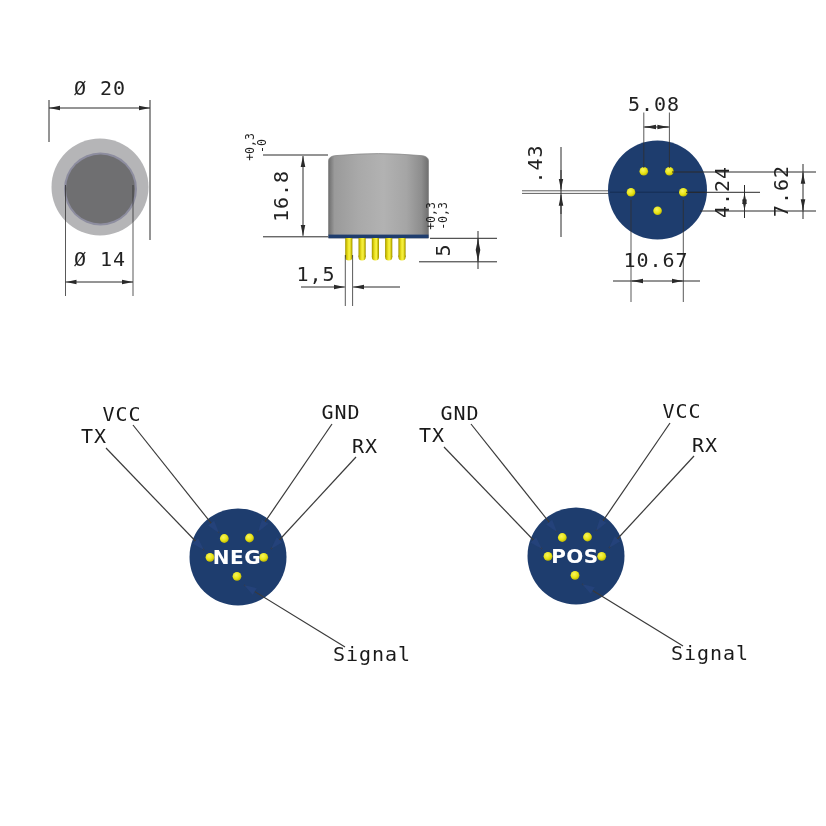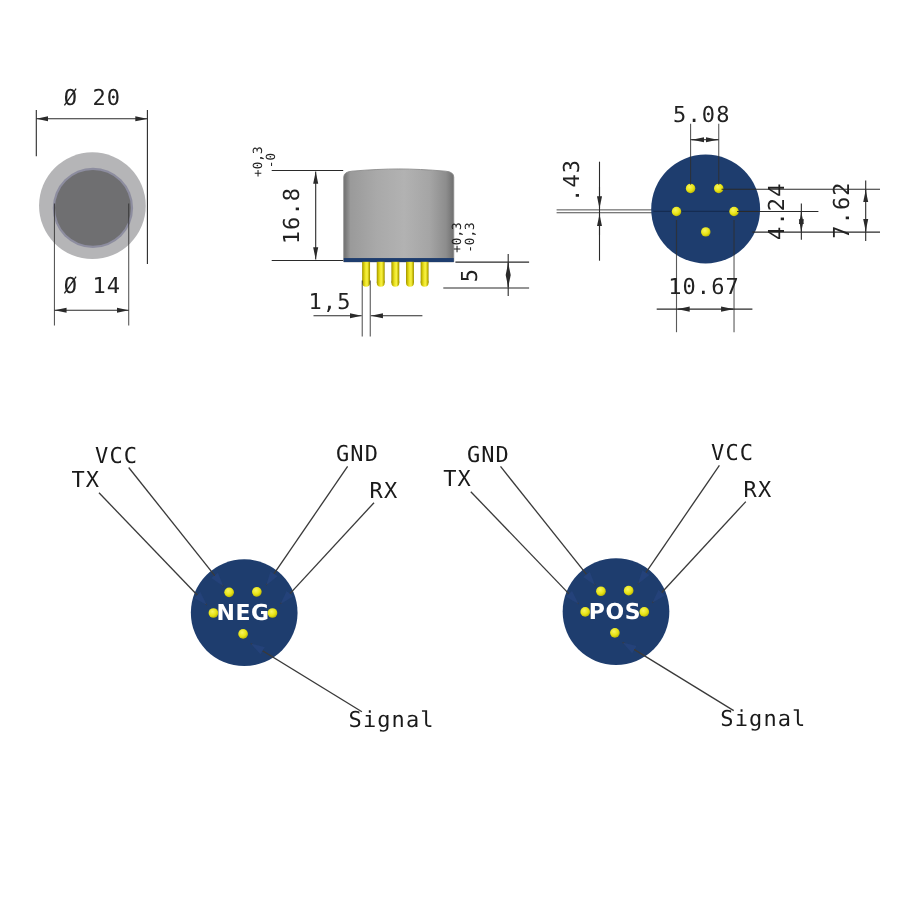--- a/index.html
+++ b/index.html
@@ -1,16 +1,16 @@
 <!DOCTYPE html>
 <html><head>
 <meta charset="utf-8">
 <style>
   html,body{margin:0;padding:0;background:#ffffff;}
-  .page{position:relative;width:800px;height:826px;background:#ffffff;overflow:hidden;}
+  .page{position:relative;width:800px;height:826px;background:#ffffff;overflow:hidden;padding-left:16px;}
   svg{display:block;}
   .dim{font-family:"DejaVu Sans Mono",monospace;font-size:20px;fill:#222;letter-spacing:1px;}
   .tol{font-family:"DejaVu Sans Mono",monospace;font-size:11.5px;fill:#222;letter-spacing:0;}
   .lbl{font-family:"DejaVu Sans Mono",monospace;font-size:20px;fill:#1a1a1a;letter-spacing:1px;}
   .cap{font-family:"DejaVu Sans",sans-serif;font-size:20px;font-weight:bold;fill:#ffffff;letter-spacing:0.5px;}
   .ln{stroke:#2a2a2a;stroke-width:1;fill:none;}
   .lnF{stroke:#2f2f2f;stroke-width:1;fill:none;opacity:0.8;}
   .ldr{stroke:#3a3a3a;stroke-width:1.2;fill:none;}
 </style>
 </head>

